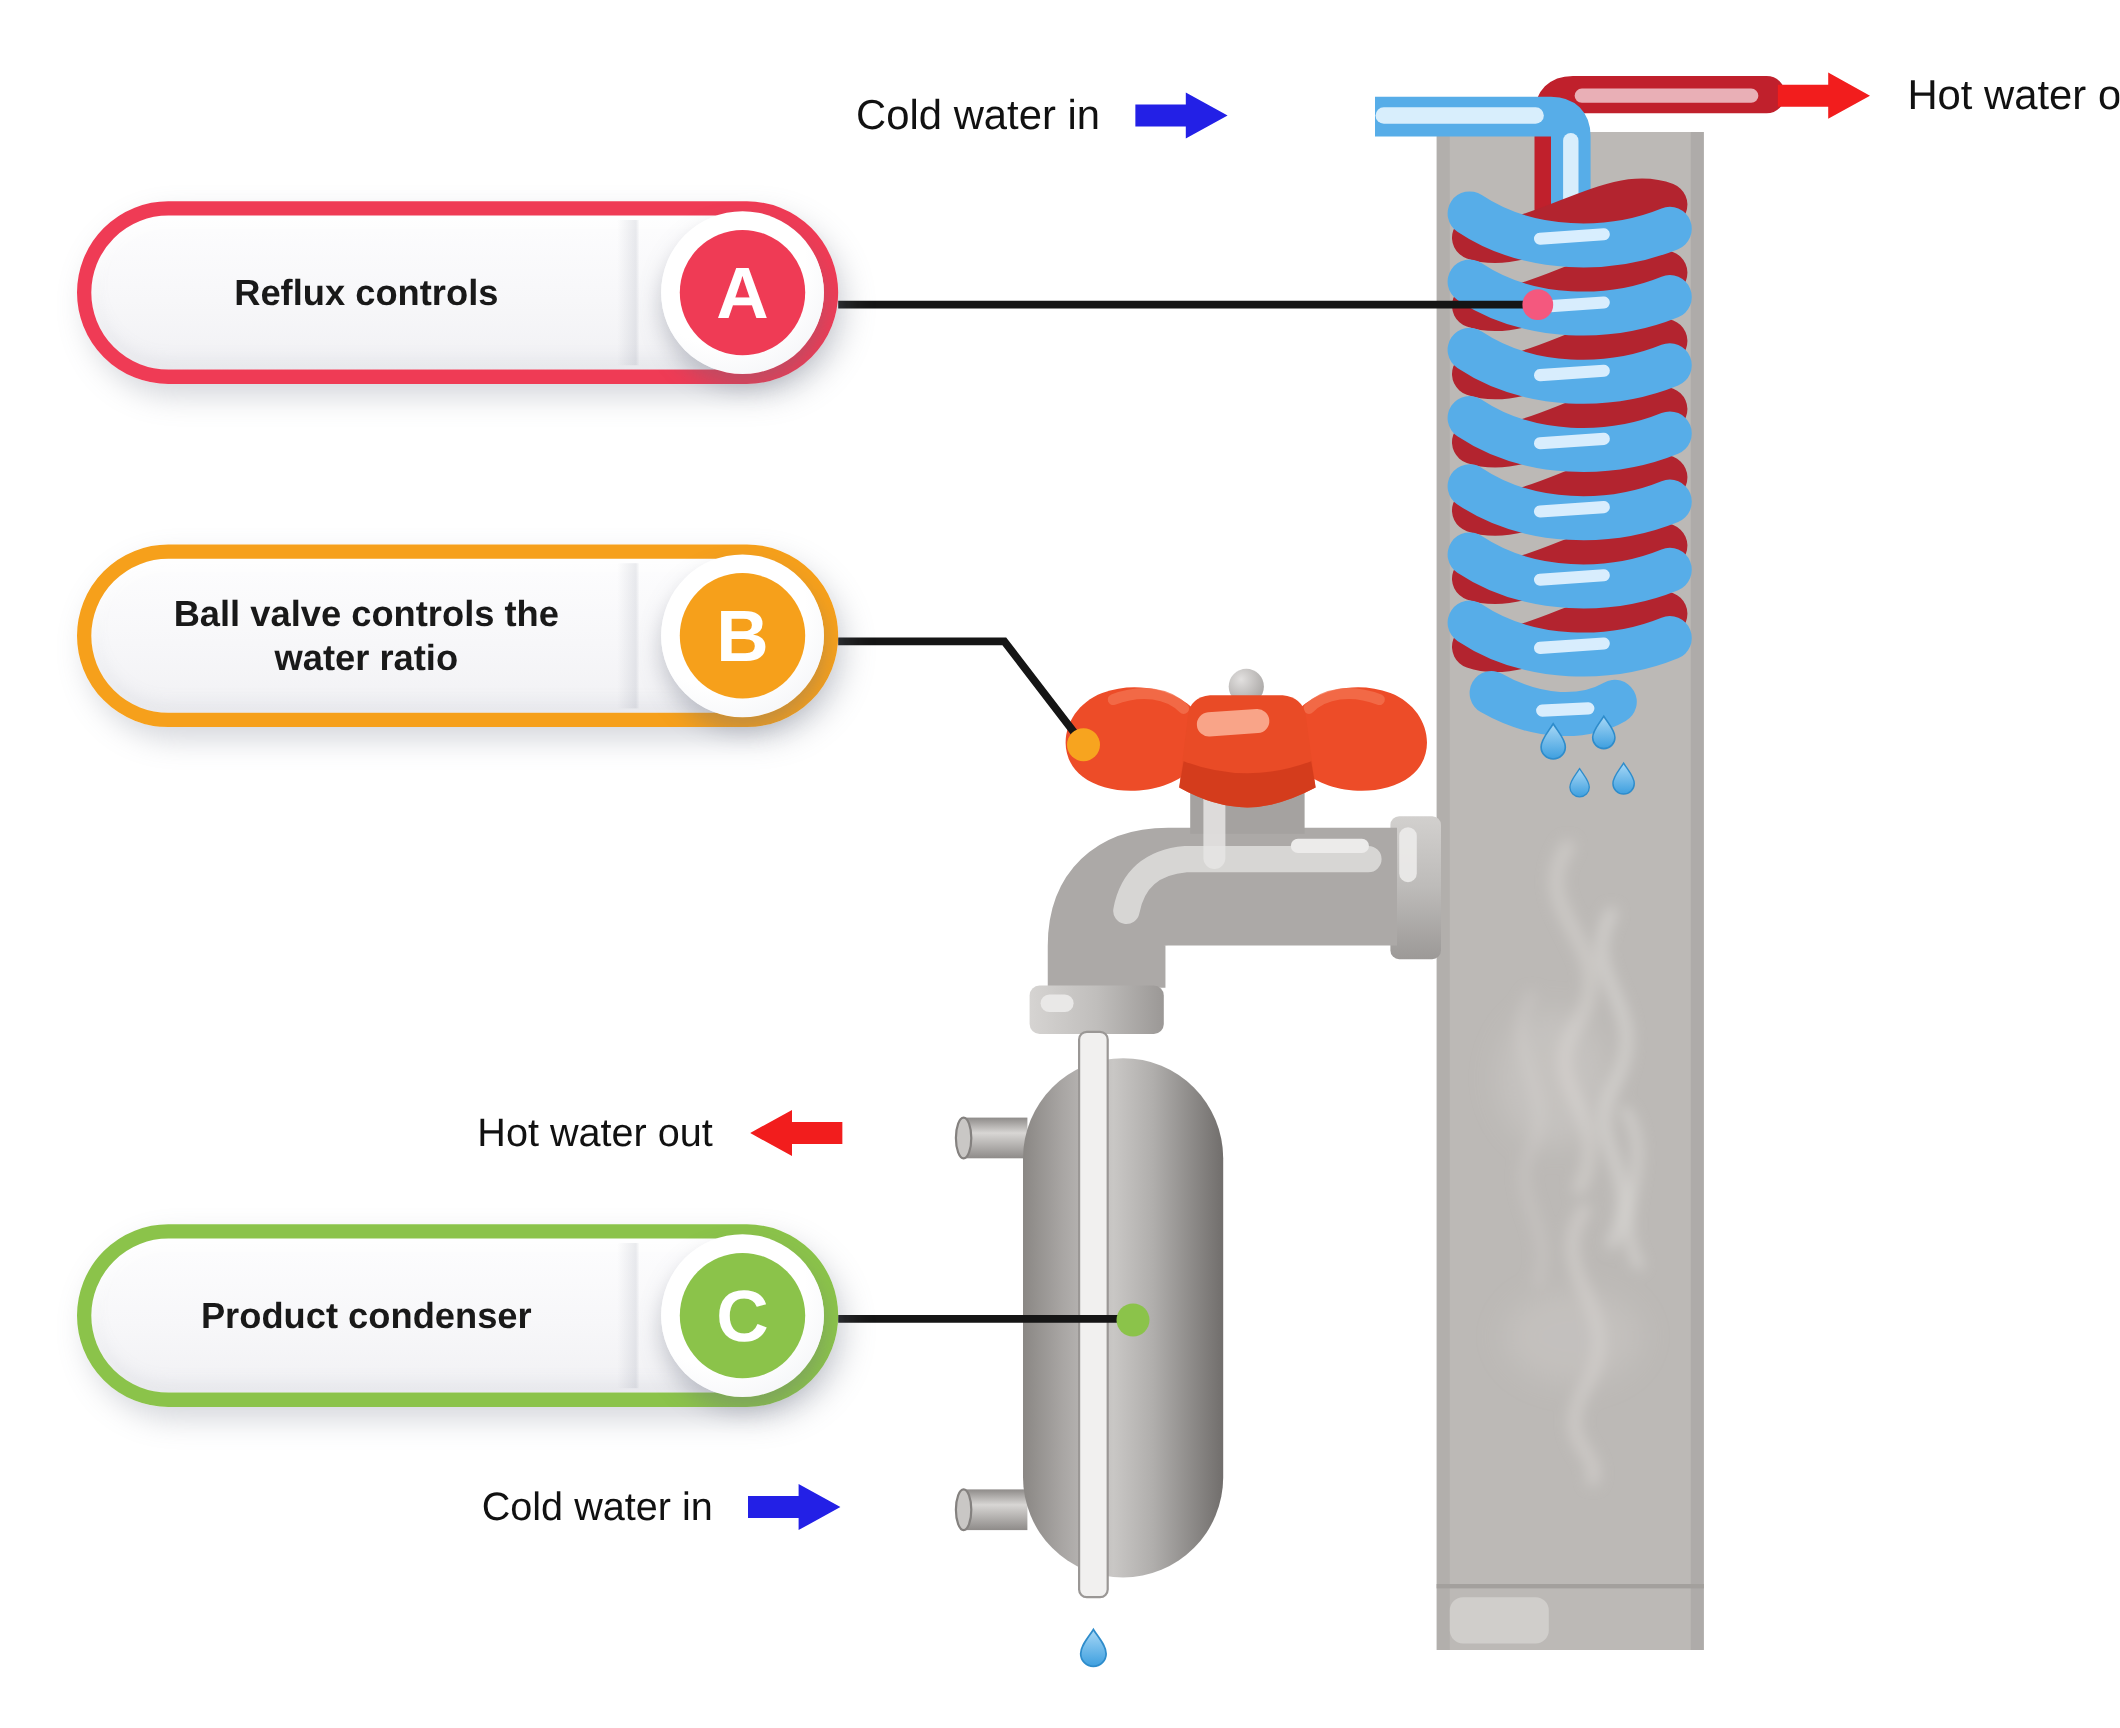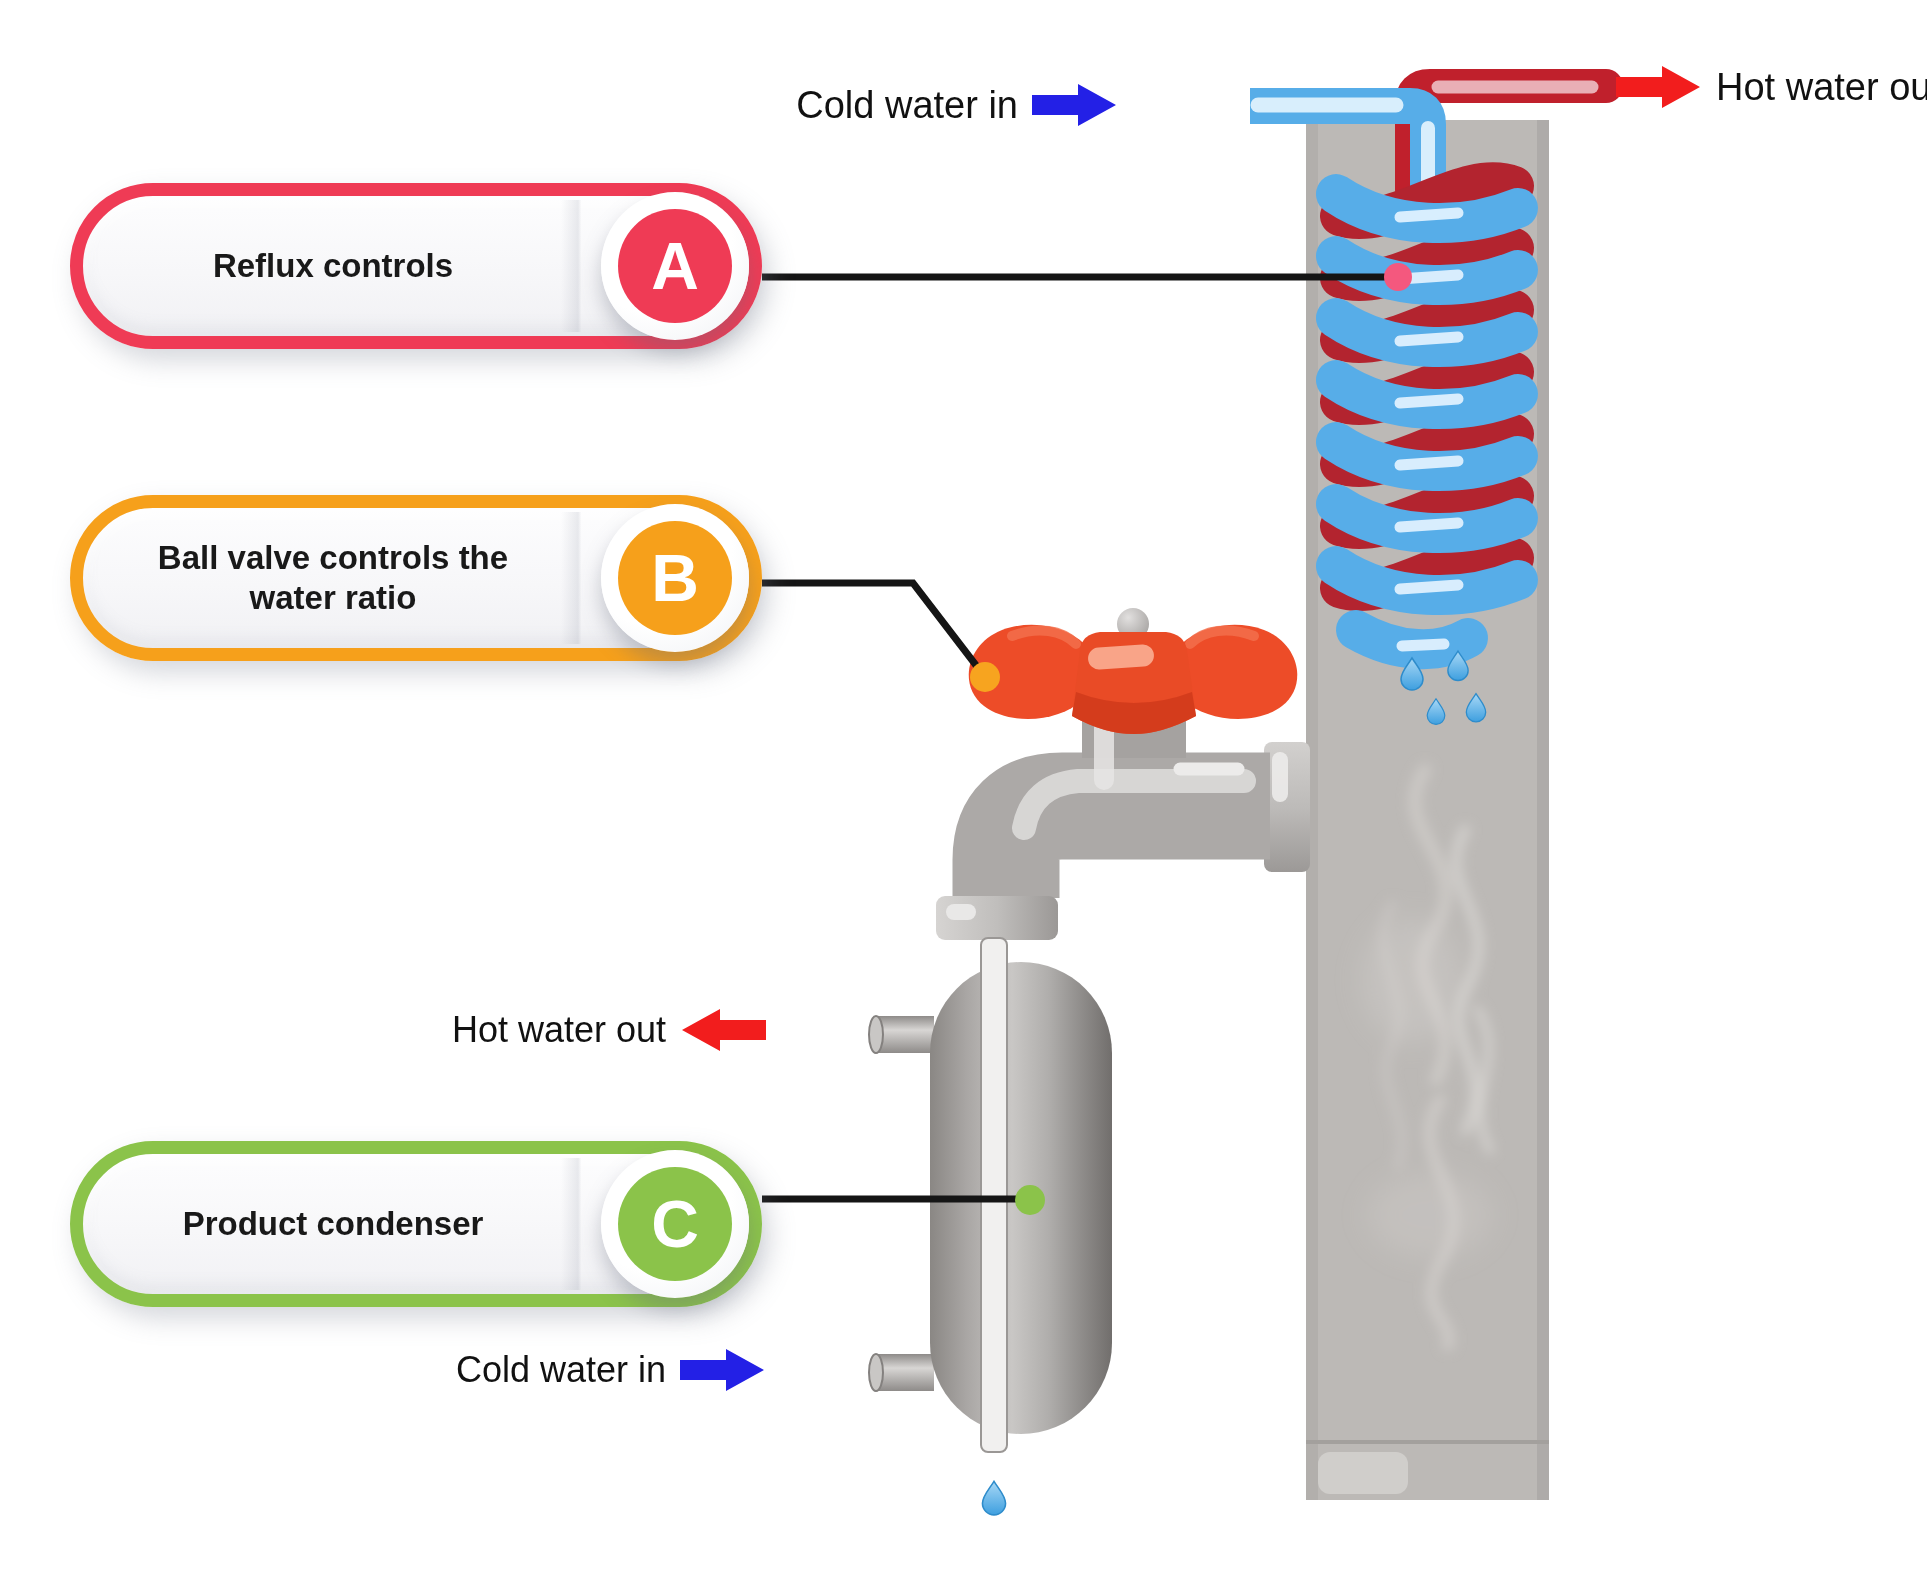--- a/index.html
+++ b/index.html
@@ -8,38 +8,38 @@
   #artwork{position:absolute;left:0;top:0;}
 
   
   .pill{position:absolute;left:70px;width:692px;height:166px;box-sizing:border-box;
         border:13px solid #888;border-radius:95px;
         background:linear-gradient(180deg,#fdfdfe 0%,#f7f7f9 55%,#f1f1f4 100%);
         box-shadow:8px 12px 26px rgba(120,126,142,.30), inset 0 8px 14px rgba(255,255,255,.85),
                    inset 0 -8px 16px rgba(140,146,162,.12);}
   .pill.a{top:183px;border-color:#EF3B55;}
   .pill.b{top:495px;border-color:#F6A01B;}
-  .pill.c{top:1113px;border-color:#8BC34A;margin-top:28px;}
+  .pill.c{top:1113px;border-color:#8BC34A;}
   .pill::after{content:"";position:absolute;right:168px;top:4px;bottom:4px;width:20px;
         background:linear-gradient(90deg,rgba(125,132,150,0) 0%,rgba(125,132,150,.16) 85%,rgba(125,132,150,.02) 100%);}
   .pill-label{position:absolute;left:34px;right:200px;top:50%;transform:translateY(-50%);
         text-align:center;font-weight:bold;font-size:33px;line-height:1.2;color:#191919;}
   .badge-ring{position:absolute;right:0px;top:50%;transform:translateY(-50%);
         width:148px;height:148px;border-radius:50%;
         background:radial-gradient(circle at 38% 32%,#ffffff 55%,#eef0f4 100%);
         box-shadow:0 12px 20px rgba(100,106,124,.35);}
   .badge{position:absolute;left:50%;top:50%;transform:translate(-50%,-50%);
         width:114px;height:114px;border-radius:50%;display:flex;align-items:center;justify-content:center;
         color:#fff;font-weight:bold;font-size:66px;}
   .pill.a .badge{background:#EF3B55;}
   .pill.b .badge{background:#F6A01B;}
   .pill.c .badge{background:#8BC34A;}
 
   
-  .flow{position:absolute;color:#111;white-space:nowrap;display:flex;align-items:center;gap:14px;}
+  .flow{position:absolute;color:#111;white-space:nowrap;display:flex;align-items:center;gap:32px;}
   .flow .txt{font-size:38px;}
   .flow.small .txt{font-size:36px;}
   .arrow-svg{display:block;}
   #lbl-top-cold{right:809px;top:83px;}
   #lbl-top-hot{left:1616px;top:65px;}
   #lbl-mid-hot{right:1161px;top:1008px;}
   #lbl-bot-cold{right:1161px;top:1348px;}
 </style>
 </head>
 <body>

